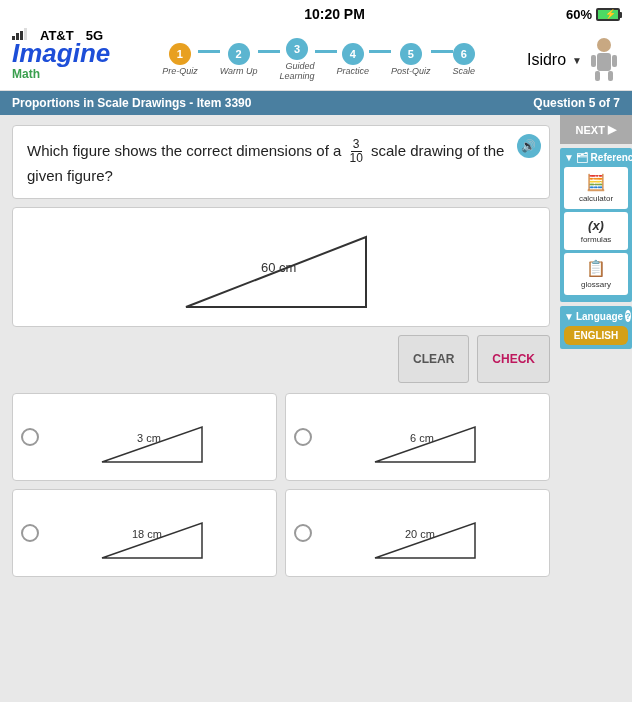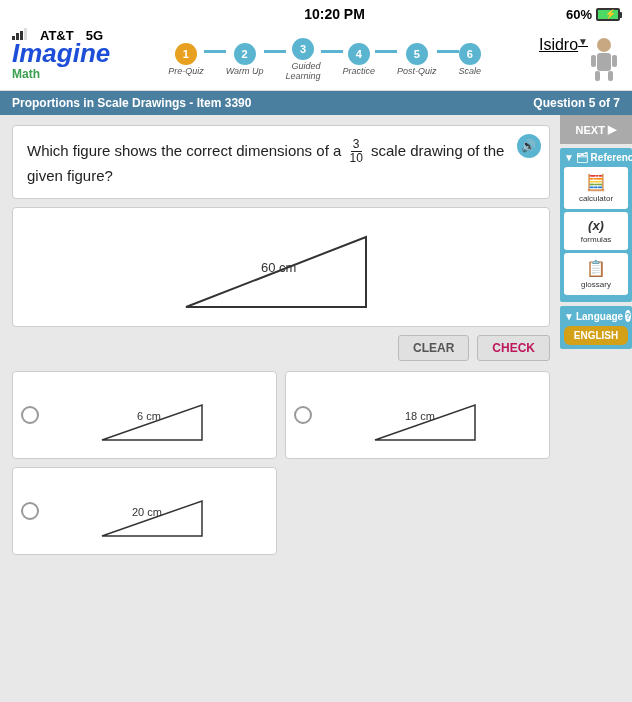--- a/index.html
+++ b/index.html
@@ -69,21 +69,22 @@
     .step-label { font-size: 9px; color: #555; text-align: right; margin-top: 2px; line-height: 1.1; font-style: italic; }
     .step-line {
       width: 22px; height: 3px;
       background: #5bb5d0;
       margin-bottom: 18px;
     }
 
     
     .user-info {
       display: flex;
-      text-decoration: underline;
+      align-items: center;
+      gap: 6px;
     }
     .user-avatar {
       width: 32px; height: 48px;
       display: flex; align-items: center; justify-content: center;
     }
     .dropdown-arrow { font-size: 10px; color: #333; }
 
     
     .question-bar {
       background: #4a7fa0;
@@ -157,21 +158,21 @@
     }
 
     
     .action-btns {
       display: flex;
       justify-content: flex-end;
       gap: 8px;
       margin-bottom: 10px;
     }
     .btn-clear, .btn-check {
-      padding: 5px 14px;
+      padding: 16px 14px;
       font-size: 12px;
       font-weight: 600;
       border-radius: 3px;
       border: 1px solid #bbb;
       cursor: pointer;
     }
     .btn-clear { background: #e0e0e0; color: #555; }
     .btn-check { background: #e0e0e0; color: #be185d; }
 
     
@@ -395,20 +396,29 @@
       </svg>
     </div>
 
     <div class="action-btns">
       <button class="btn-clear">CLEAR</button>
       <button class="btn-check">CHECK</button>
     </div>
 
     <div class="choices-grid">
 
+      <div class="choice-item">
+        <div class="choice-radio"></div>
+        <div class="choice-figure">
+          <svg width="130" height="60" viewBox="0 0 130 60">
+            <polygon points="10,55 110,55 110,20" fill="none" stroke="#333" stroke-width="1.5"></polygon>
+            <text x="45" y="35" font-size="11" fill="#333">3 cm</text>
+          </svg>
+        </div>
+      </div>
 
       <div class="choice-item">
         <div class="choice-radio"></div>
         <div class="choice-figure">
           <svg width="130" height="60" viewBox="0 0 130 60">
             <polygon points="10,55 110,55 110,20" fill="none" stroke="#333" stroke-width="1.5"></polygon>
             <text x="45" y="35" font-size="11" fill="#333">6 cm</text>
           </svg>
         </div>
       </div>

